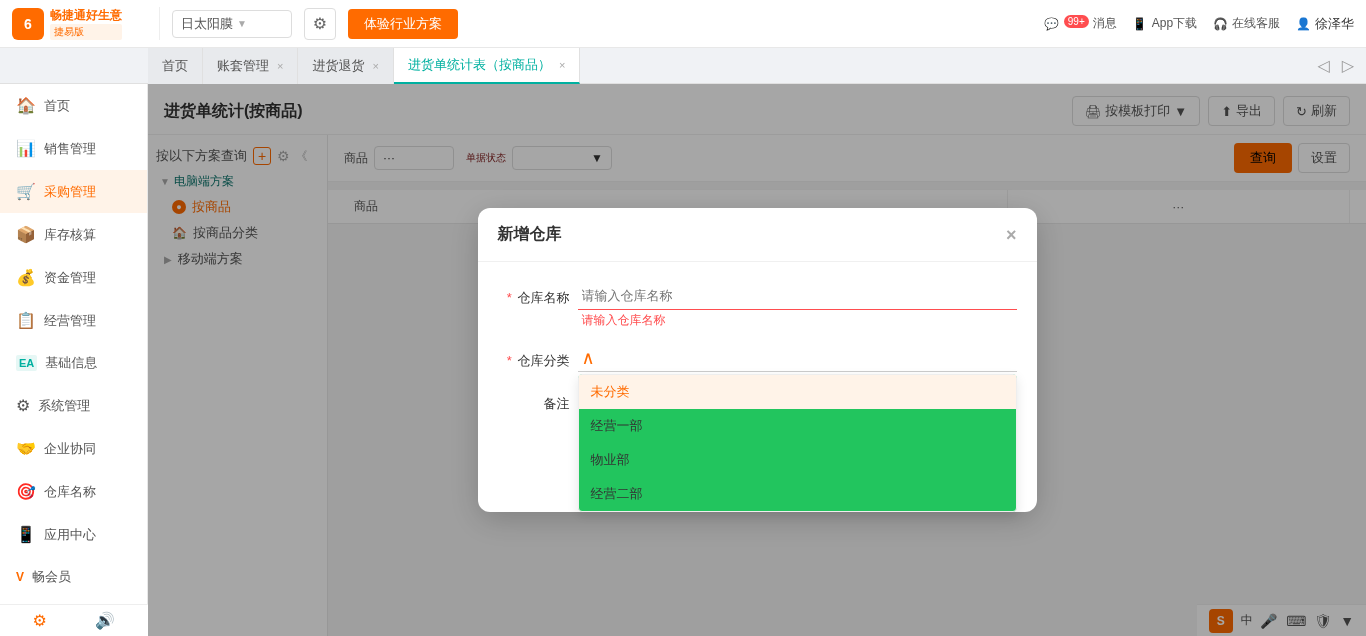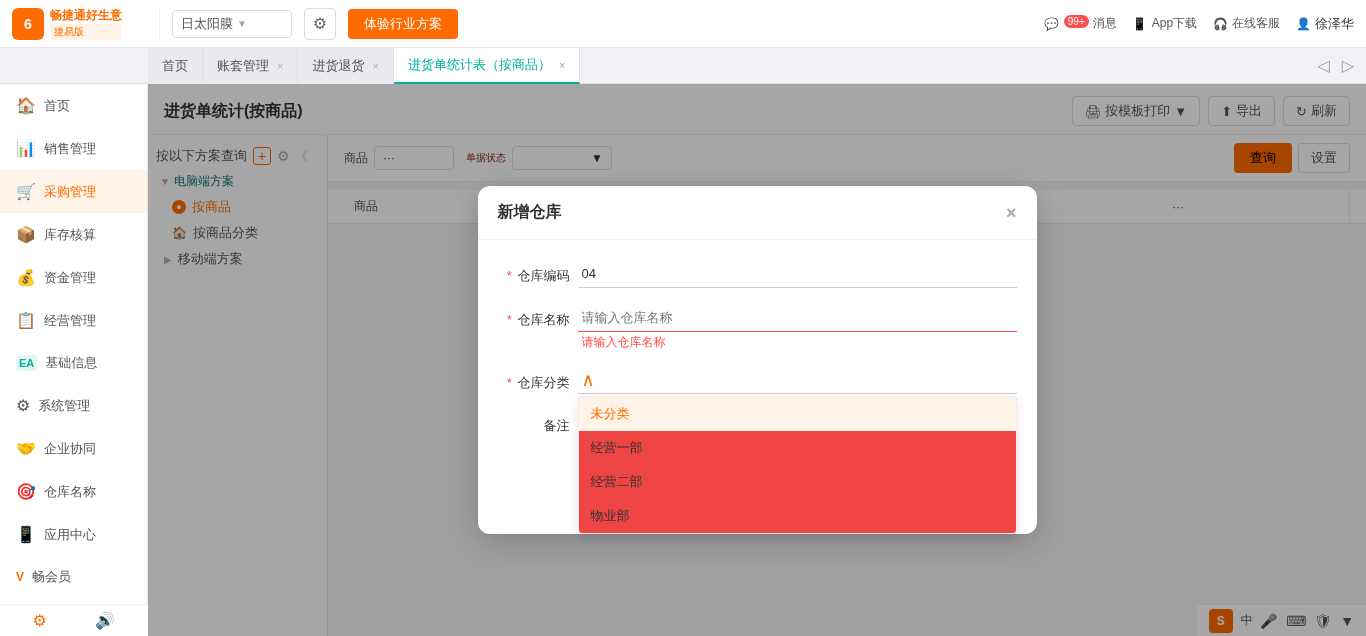--- a/index.html
+++ b/index.html
@@ -262,21 +262,21 @@
     }
     .category-toggle {
       color: #ff6b00; font-size: 18px; cursor: pointer;
     }
 
     
     .dropdown-list {
       position: absolute;
       top: calc(100% + 2px);
       left: 0; right: 0;
-      background: #ef4444;
+      background: #22c55e;
       border: 1px solid #eee;
       border-radius: 4px;
       box-shadow: 0 4px 12px rgba(0,0,0,0.1);
       z-index: 200;
     }
     .dropdown-item {
       padding: 8px 12px;
       font-size: 13px; color: #333;
       cursor: pointer;
     }
@@ -549,29 +549,20 @@
     </div>
 
     <div class="overlay">
       <div class="modal">
         <div class="modal-header">
           <span>新增仓库</span>
           <span class="modal-close">×</span>
         </div>
         <div class="modal-body">
 
-          <div class="form-row">
-            <div class="form-label">
-              <span class="required">*</span>
-              <span>仓库编码</span>
-            </div>
-            <div class="form-field-wrap">
-              <input class="form-input" value="04" style="">
-            </div>
-          </div>
 
           <div class="form-row">
             <div class="form-label">
               <span class="required">*</span>
               <span>仓库名称</span>
             </div>
             <div class="form-field-wrap">
               <input class="form-input error" placeholder="请输入仓库名称" style="">
               <div class="error-tip">请输入仓库名称</div>
             </div>
@@ -583,22 +574,22 @@
               <span>仓库分类</span>
             </div>
             <div class="form-field-wrap">
               <div class="category-input-wrap">
                 <span class="category-toggle">∧</span>
               </div>
 
               <div class="dropdown-list">
                 <div class="dropdown-item selected">未分类</div>
                 <div class="dropdown-item">经营一部</div>
+                <div class="dropdown-item">物业部</div>
                 <div class="dropdown-item">经营二部</div>
-                <div class="dropdown-item">物业部</div>
               </div>
             </div>
           </div>
 
           <div class="form-row">
             <div class="form-label">备注</div>
             <div class="form-field-wrap">
               <input class="form-input" placeholder="" style="">
             </div>
           </div>

